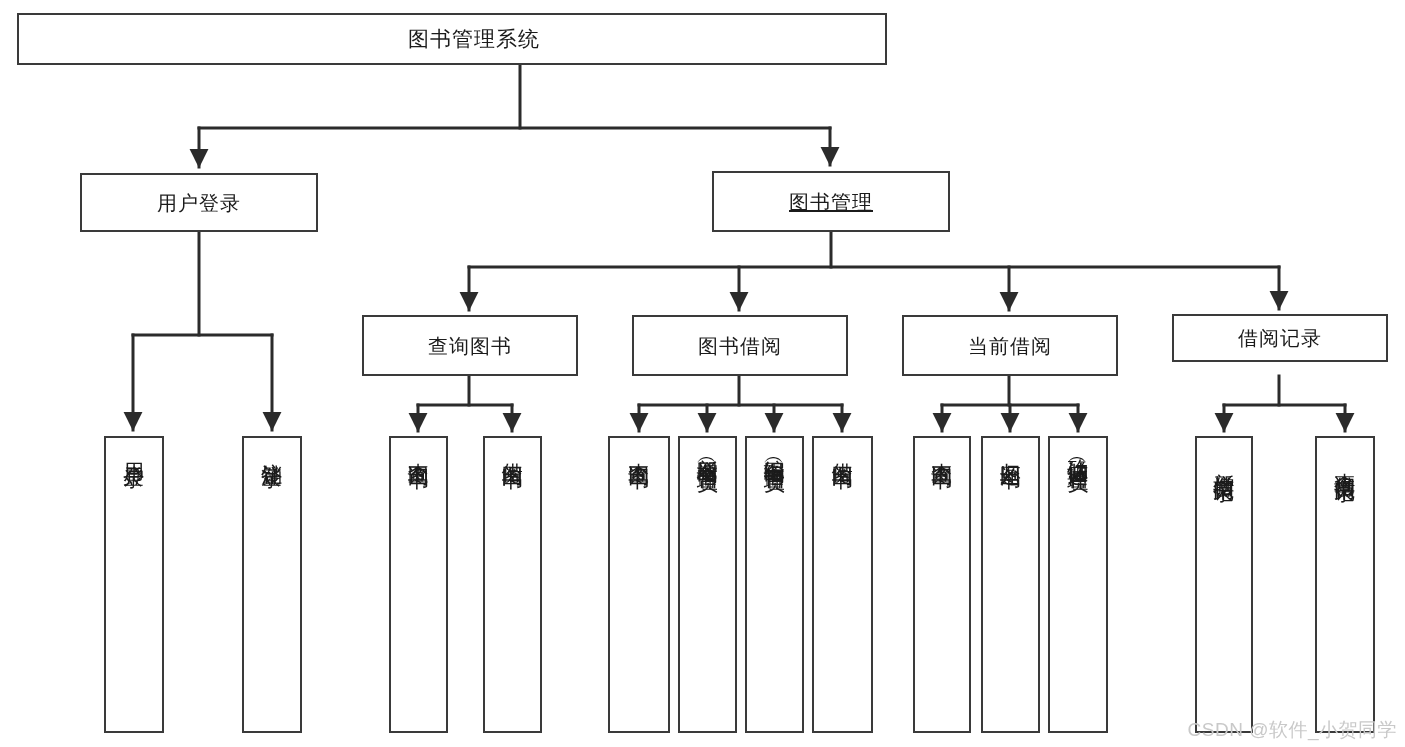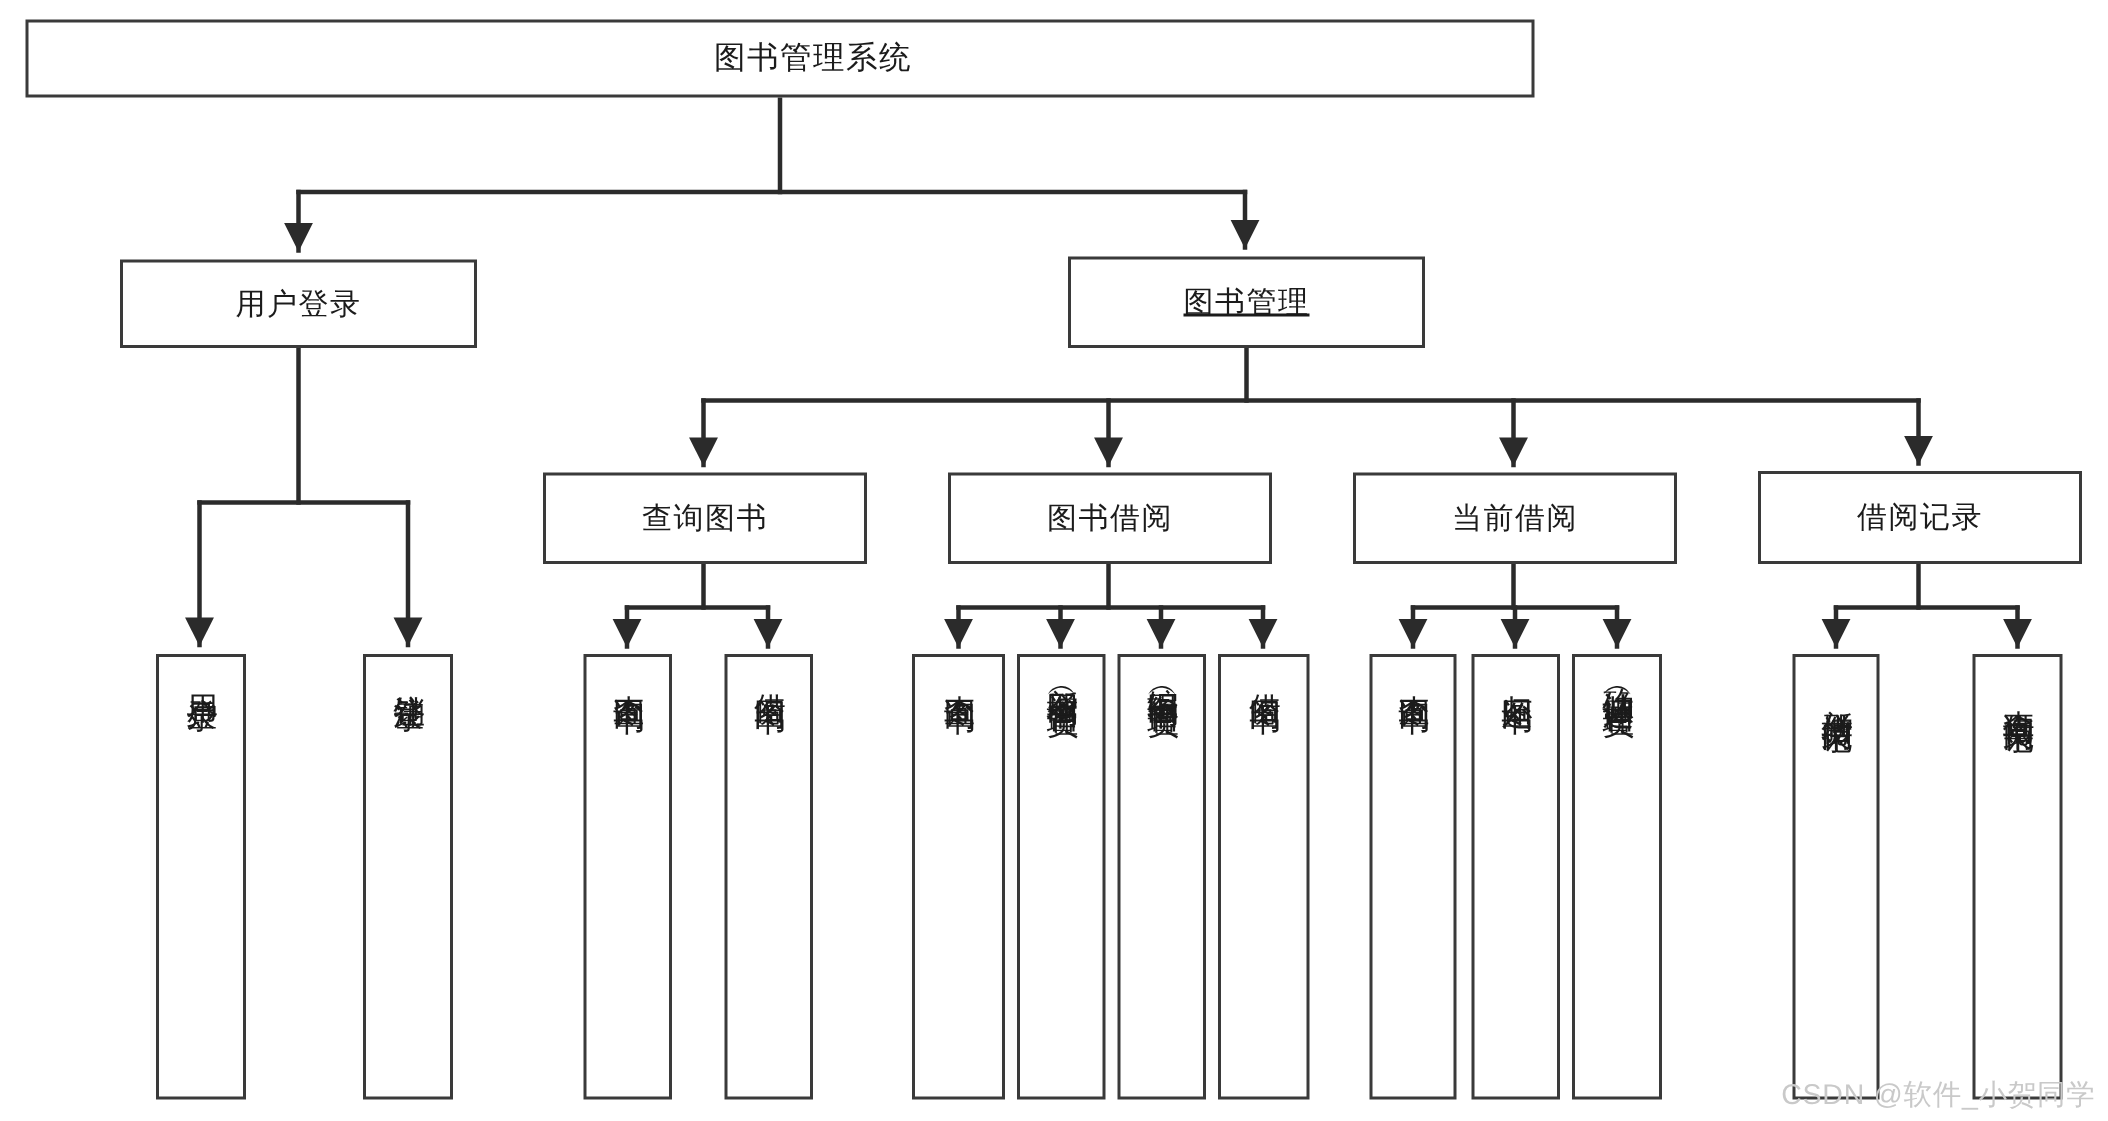--- a/index.html
+++ b/index.html
@@ -118,41 +118,41 @@
       <path d="M 1010 405 L 1010 431" marker-end="url(#arrow)"></path>
       <path d="M 1078 405 L 1078 431" marker-end="url(#arrow)"></path>
 
       <path d="M 1279 376 L 1279 405"></path>
       <path d="M 1224 405 L 1345 405"></path>
       <path d="M 1224 405 L 1224 431" marker-end="url(#arrow)"></path>
       <path d="M 1345 405 L 1345 431" marker-end="url(#arrow)"></path>
     </g>
   </svg>
 
-  <div class="node root" style="left:17px;top:13px;width:1006px;height:52px;padding-left:44px;">
+  <div class="node root" style="left:17px;top:13px;width:870px;height:52px;padding-left:44px;">
     <span class="label-h">图书管理系统</span>
   </div>
 
   <div class="node level2" style="left:80px;top:173px;width:238px;height:59px;">
     <span class="label-h">用户登录</span>
   </div>
   <div class="node level2" style="left:712px;top:171px;width:238px;height:61px;text-decoration:underline;">
     <span class="label-h">图书管理</span>
   </div>
 
   <div class="node level2" style="left:362px;top:315px;width:216px;height:61px;">
     <span class="label-h">查询图书</span>
   </div>
   <div class="node level2" style="left:632px;top:315px;width:216px;height:61px;">
     <span class="label-h">图书借阅</span>
   </div>
   <div class="node level2" style="left:902px;top:315px;width:216px;height:61px;">
     <span class="label-h">当前借阅</span>
   </div>
-  <div class="node level2" style="left:1172px;top:314px;width:216px;height:62px;">
+  <div class="node level2" style="left:1172px;top:314px;width:216px;height:48px;">
     <span class="label-h">借阅记录</span>
   </div>
 
   <div class="node leaf" style="left:104px;top:436px;width:60px;height:297px;">
     <span class="label-v">用户登录</span>
   </div>
   <div class="node leaf" style="left:242px;top:436px;width:60px;height:297px;">
     <span class="label-v">注销登录</span>
   </div>
   <div class="node leaf" style="left:389px;top:436px;width:59px;height:297px;">

